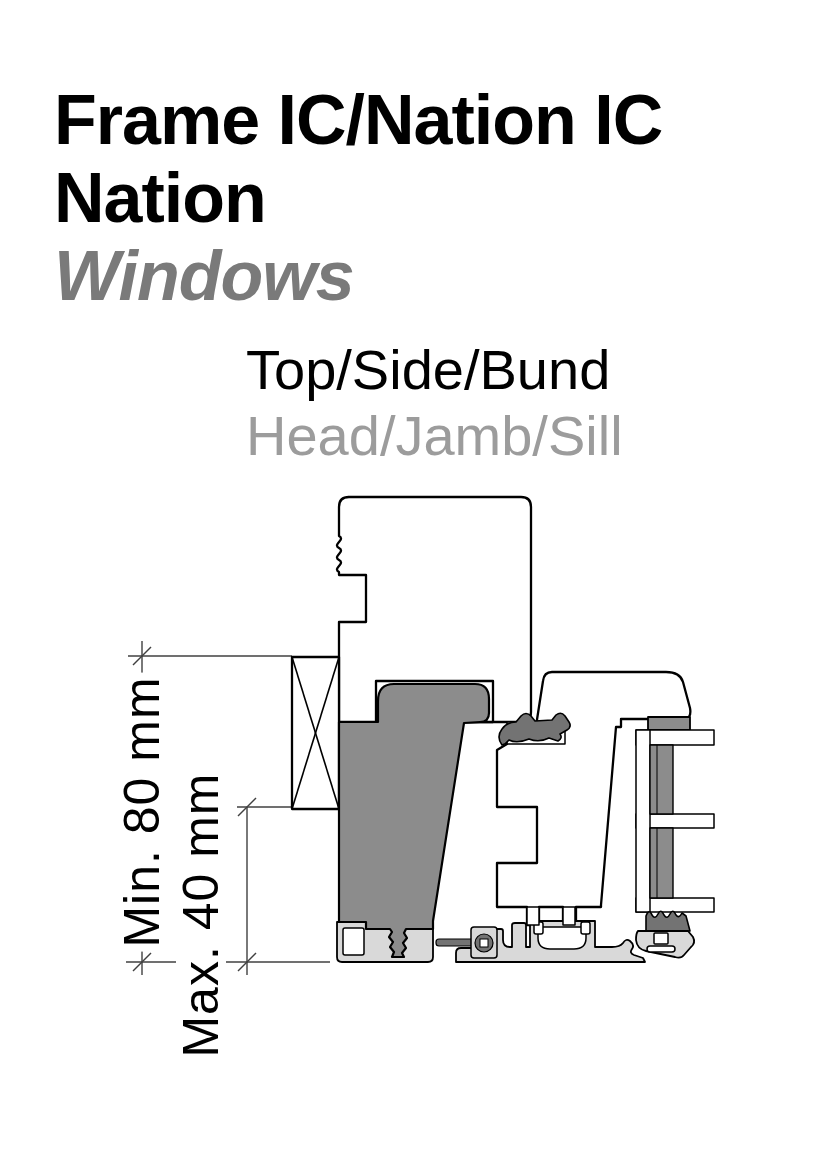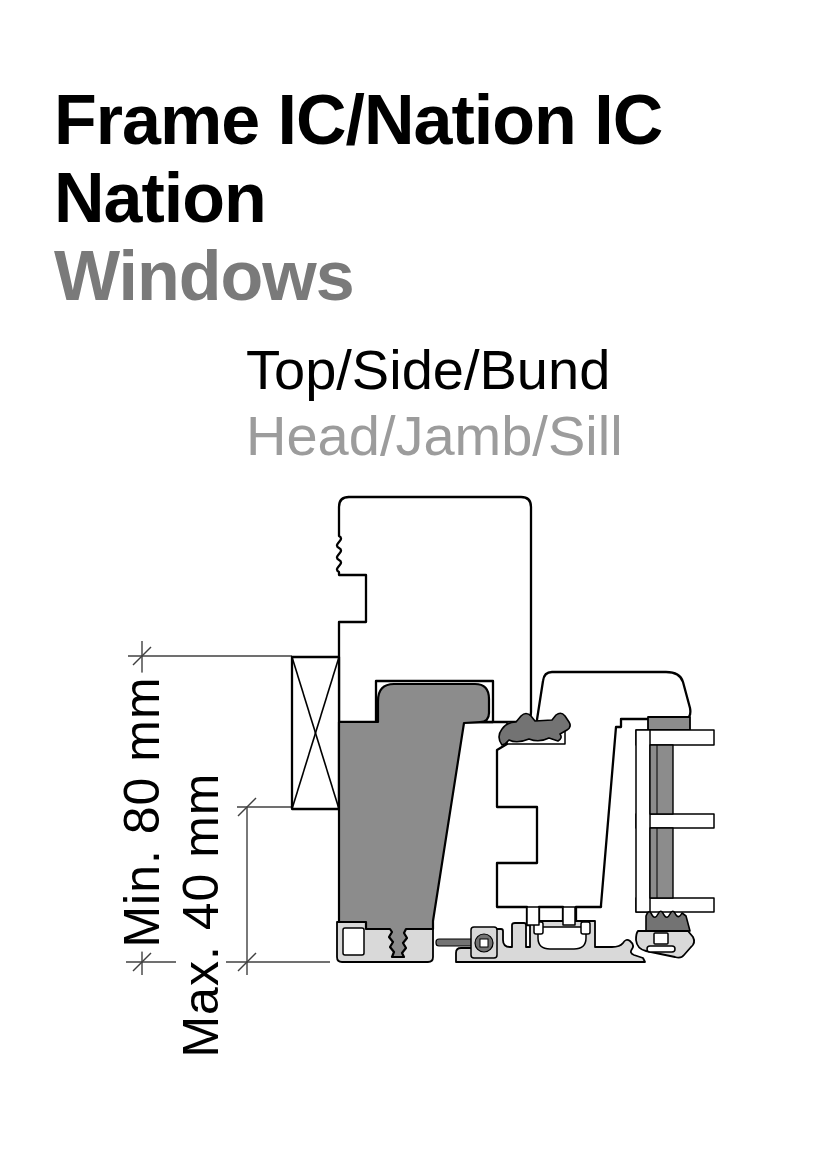--- a/index.html
+++ b/index.html
@@ -7,21 +7,21 @@
     --frame:#8c8c8c; --seal:#737373; --alu:#d9d9d9; --dim:#404040;
   }
   html,body{margin:0;padding:0;}
   body{width:827px;height:1169px;background:var(--bg);position:relative;overflow:hidden;
        font-family:"Liberation Sans", sans-serif;}
   .page{position:absolute;inset:0;}
   .t-line{position:absolute;left:54px;font-weight:700;font-size:70px;letter-spacing:-1px;
           color:var(--ink);white-space:nowrap;line-height:1;}
   #title1{top:85px;}
   #title2{top:163px;}
-  #title3{top:241px;color:var(--gray-trans);}
+  #title3{top:241px;color:var(--gray-trans);font-style:italic;}
   .s-line{position:absolute;left:246px;font-weight:400;font-size:56px;color:var(--ink);
           white-space:nowrap;line-height:1;}
   #sub1{top:342px;}
   #sub2{top:408px;color:var(--gray-trans2);text-align:center;}
   .dim-label{position:absolute;font-size:50px;font-weight:400;letter-spacing:1px;color:var(--ink);
              white-space:nowrap;line-height:1;background:var(--bg);padding:0 4px;
              transform:translate(-50%,-50%) rotate(-90deg);}
   #dimMin{left:142px;top:812px;}
   #dimMax{left:201px;top:915px;}
   svg{position:absolute;inset:0;}

